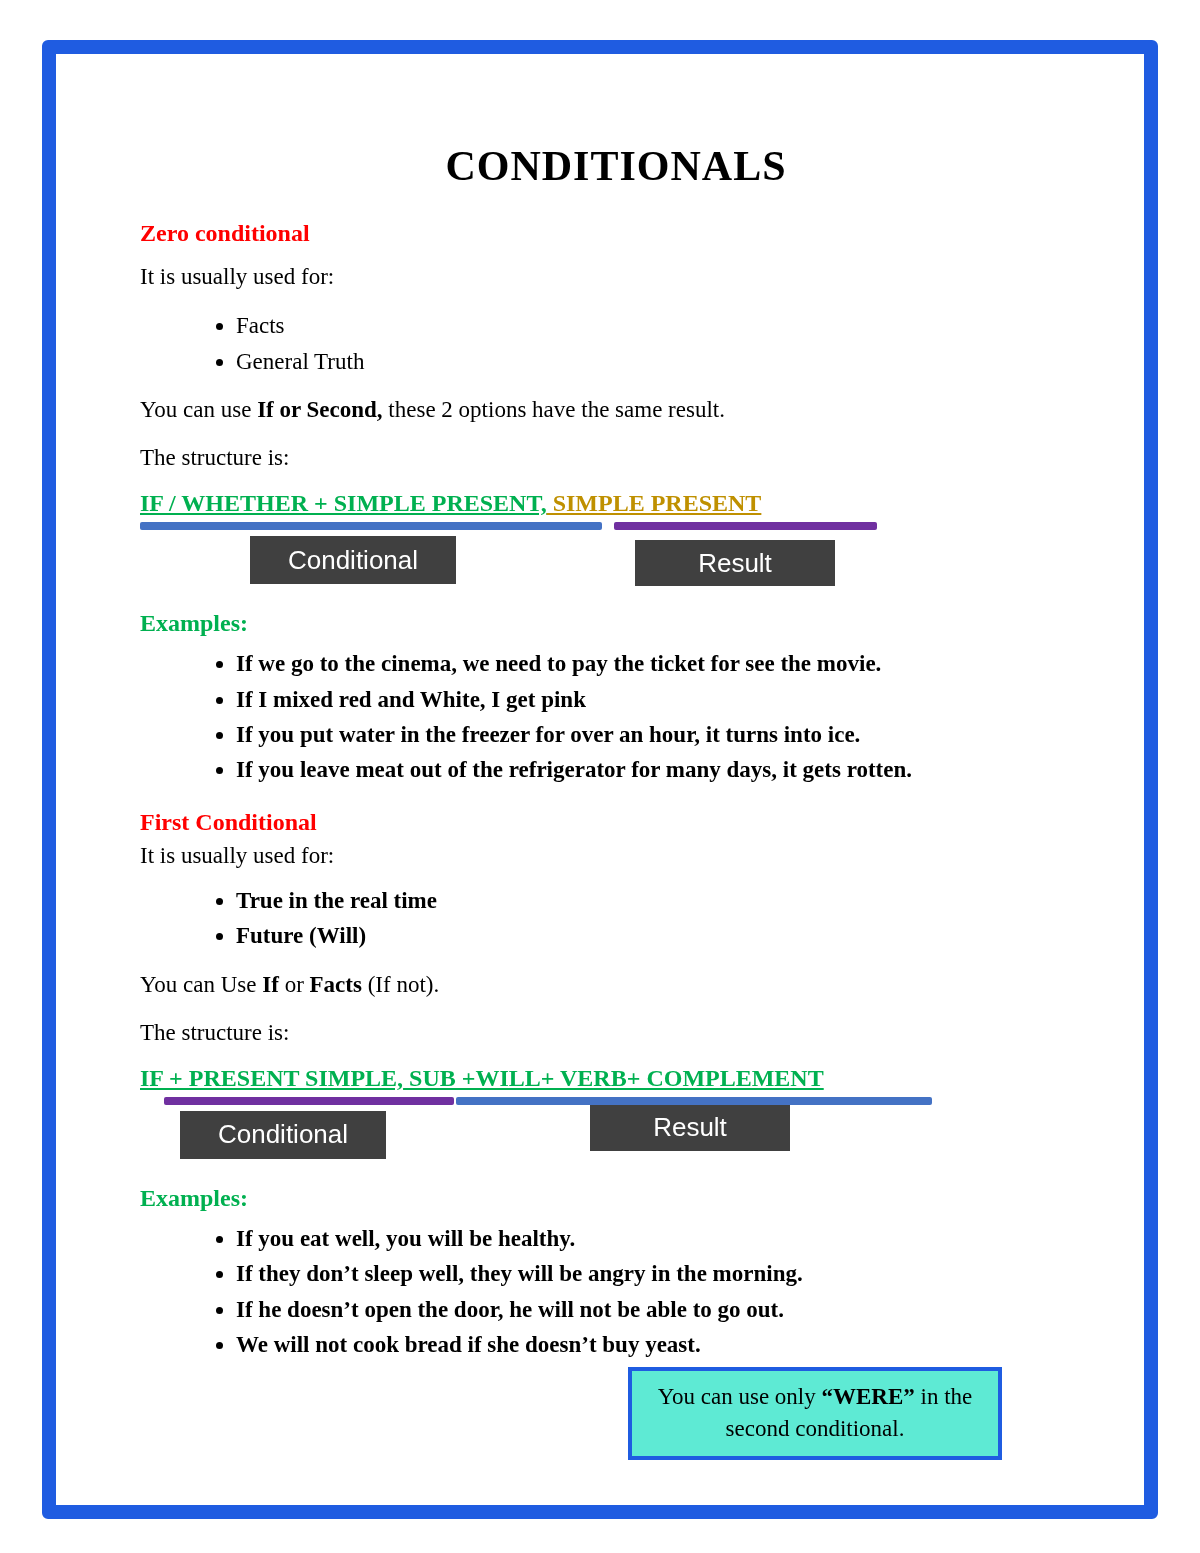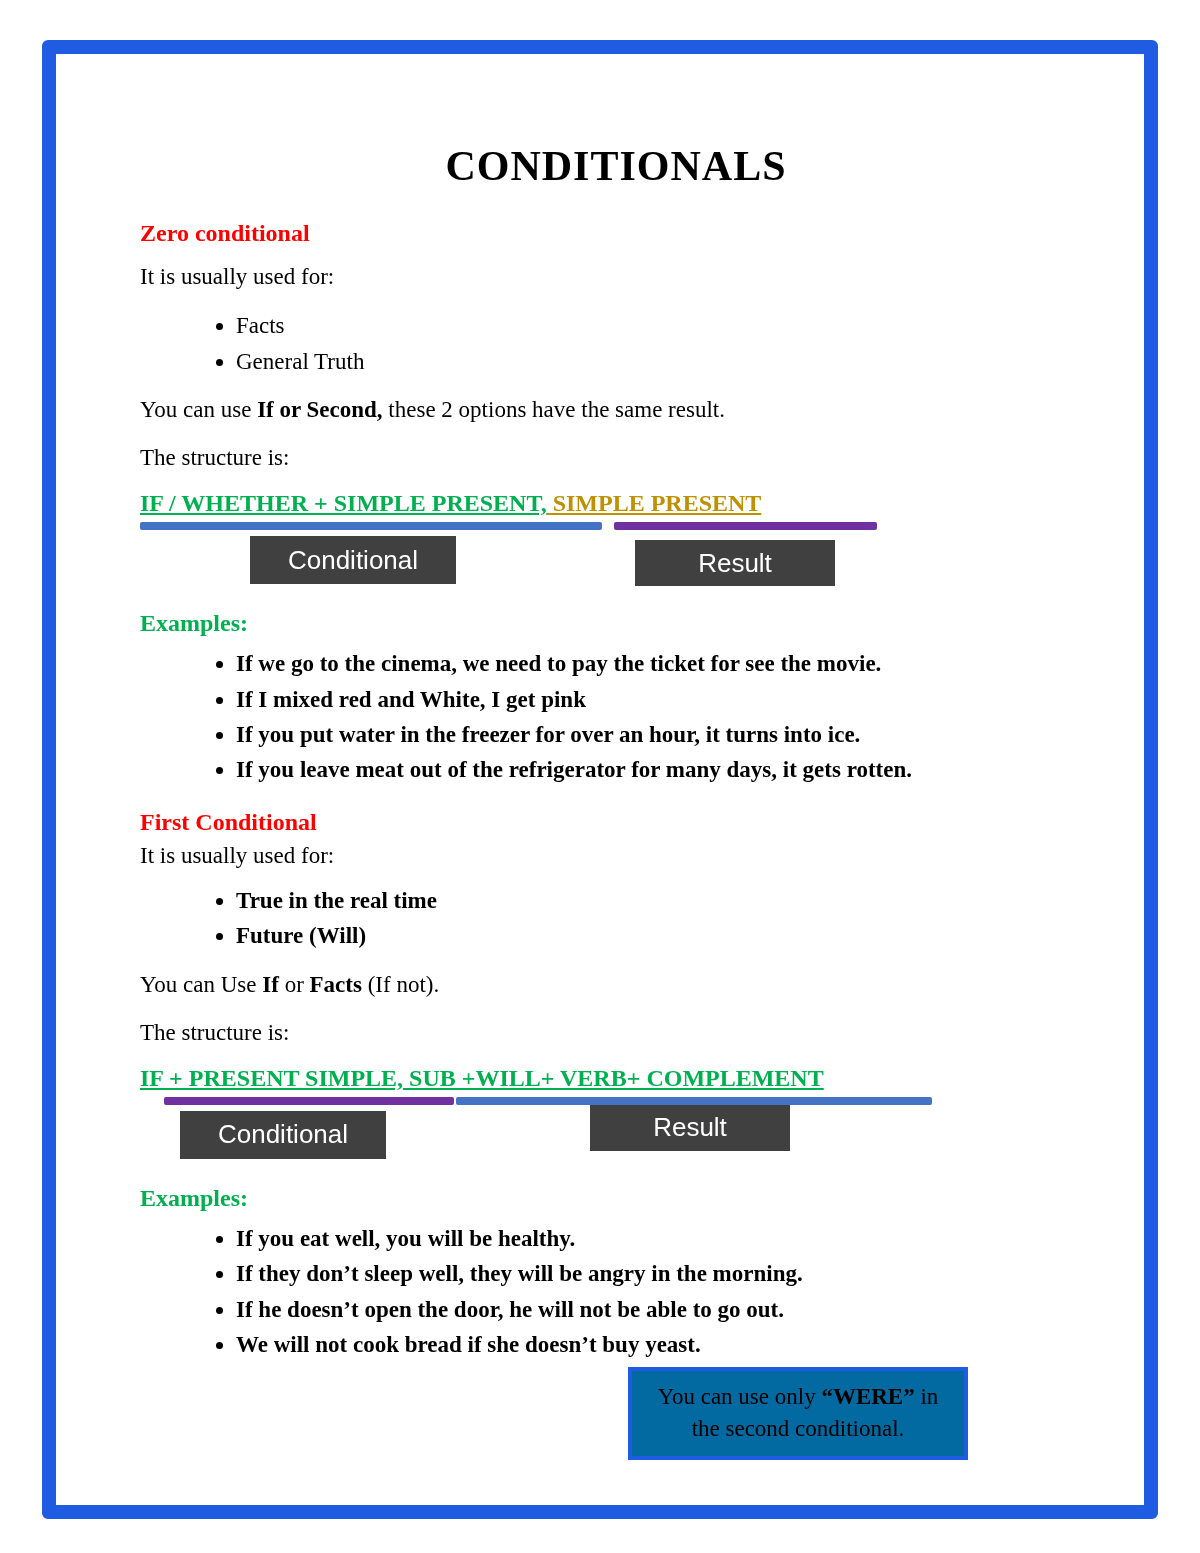--- a/index.html
+++ b/index.html
@@ -80,27 +80,27 @@
     font-size: 26px;
     display: flex;
     align-items: center;
     justify-content: center;
   }
 
   .second-row { position: relative; height: 120px; }
   .note-box {
     position: absolute;
     left: 488px; top: -10px;
-    width: 340px;
+    width: 374px;
     border: 4px solid #1f5ce1;
     padding: 10px 18px;
     text-align: center;
     font-size: 23px;
     line-height: 1.4;
-    background: #0369a1;
+    background: #5eead4;
   }
 </style>
 </head>
 <body>
 
 <div class="frame">
   <div class="content">
 
     <div class="title">CONDITIONALS</div>
 

